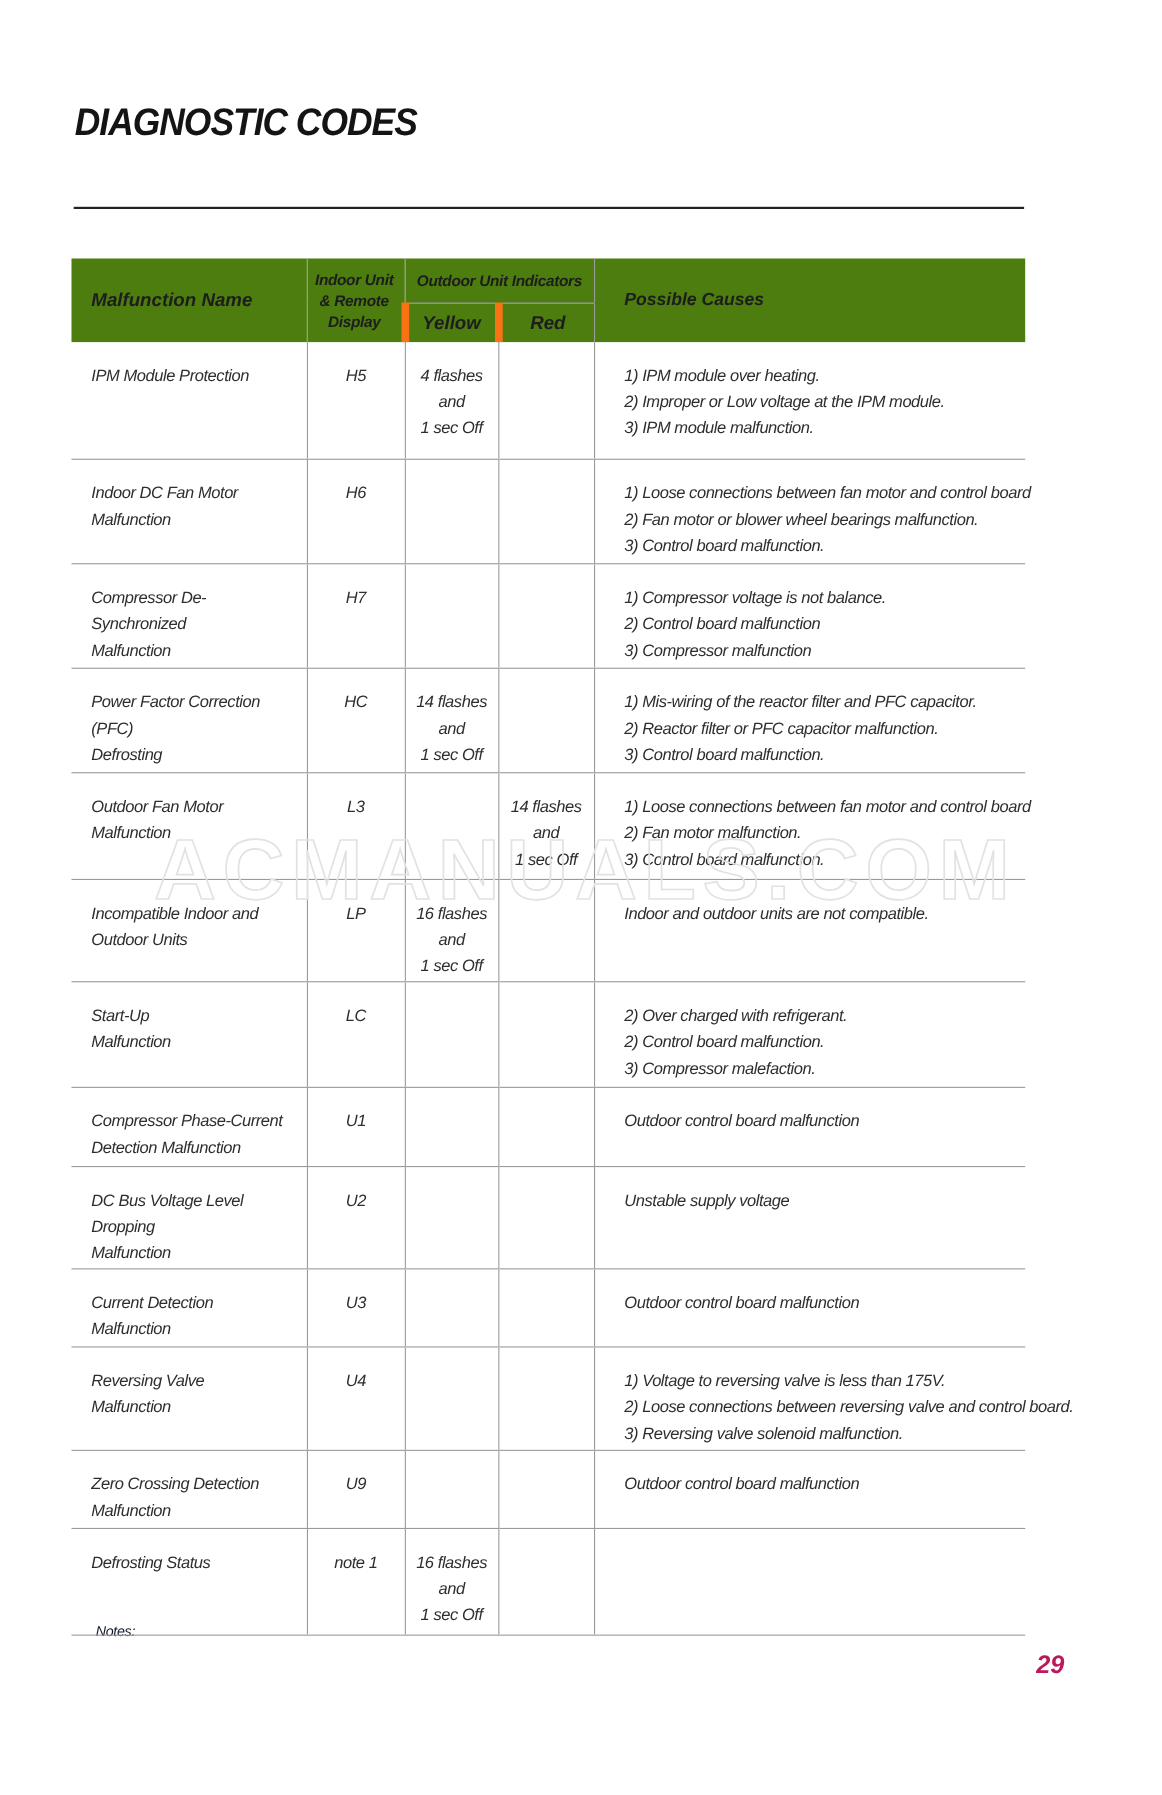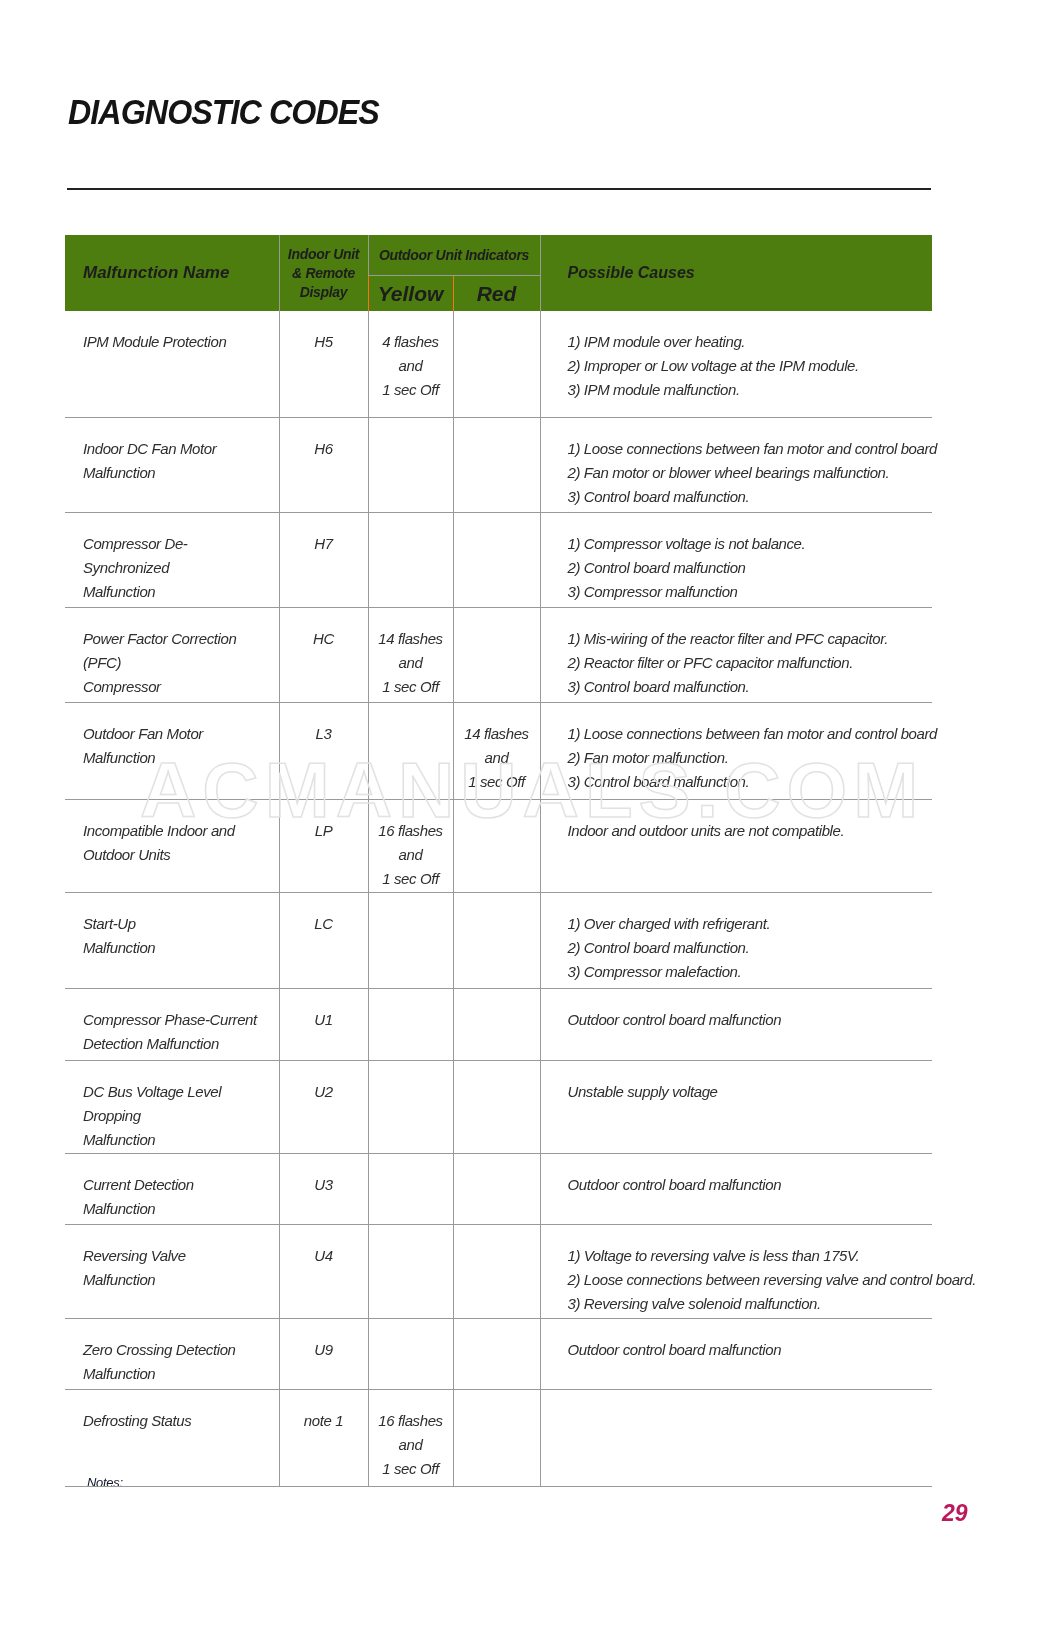--- a/index.html
+++ b/index.html
@@ -9,21 +9,21 @@
            font-style: italic; letter-spacing: -1px; color: #141414; transform: scaleX(0.92); transform-origin: left; }
   .rule { position: absolute; left: 67px; top: 188px; width: 864px; height: 2px; background: #222; }
   .watermark { position: absolute; left: 140px; top: 745px; font-size: 78px; font-weight: bold; letter-spacing: 6px;
                color: transparent; -webkit-text-stroke: 1.5px #e2e2e2; pointer-events: none; z-index: 2; }
   table { position: absolute; left: 65px; top: 235px; width: 867px; border-collapse: collapse; table-layout: fixed; z-index: 1; }
   col.c-name { width: 214px; } col.c-disp { width: 89px; } col.c-yel { width: 85px; } col.c-red { width: 87px; } col.c-cause { width: 392px; }
   thead th { background: #4d7c0f; font-style: italic; font-weight: bold; color: #1d1d1d; }
   th.h-name { text-align: left; padding-left: 18px; font-size: 17px; height: 72px; }
   th.h-disp { font-size: 14px; line-height: 19px; border-left: 1px solid #9a9a9a; padding: 4px 0; letter-spacing: -0.3px; }
   th.h-out { font-size: 14px; height: 38px; border-left: 1px solid #9a9a9a; border-bottom: 1px solid #9a9a9a; letter-spacing: -0.3px; }
-  th.h-sub { font-size: 21px; height: 33px; border-left: 1px solid #f97316; }
+  th.h-sub { font-size: 17px; height: 33px; border-left: 7px solid #f97316; }
   th.h-cause { text-align: left; padding-left: 27px; font-size: 16px; border-left: 1px solid #9a9a9a; }
   tbody td { vertical-align: top; font-style: italic; font-size: 15px; line-height: 24px; color: #2e2e2e;
              border-bottom: 1px solid #9a9a9a; padding-top: 19px; letter-spacing: -0.4px; }
   tbody td + td { border-left: 1px solid #9a9a9a; }
   td.name { padding-left: 18px; padding-right: 6px; }
   td.disp, td.yel, td.red { text-align: center; }
   td.cause { padding-left: 27px; white-space: nowrap; }
   .line { display: block; }
   .notes { position: absolute; left: 87px; top: 1474px; font-style: italic; font-size: 13px; line-height: 17px; color: #0f172a; letter-spacing: -0.3px; }
   .notes .lbl { position: absolute; left: 0; top: 0; }
@@ -102,21 +102,21 @@
         <td class="red"></td>
         <td class="cause">
           <span class="line">1) Compressor voltage is not balance.</span>
           <span class="line">2) Control board malfunction</span>
           <span class="line">3)  Compressor malfunction</span>
         </td>
       </tr>
       <tr style="height: 95px;">
         <td class="name">
           <span class="line">Power Factor Correction (PFC)</span>
-          <span class="line">Compressor</span>
+          <span class="line">Defrosting</span>
         </td>
         <td class="disp">HC</td>
         <td class="yel">
           <span class="line">14 flashes</span>
           <span class="line">and</span>
           <span class="line">1 sec Off</span>
         </td>
         <td class="red"></td>
         <td class="cause">
           <span class="line">1) Mis-wiring of the reactor filter and PFC capacitor.</span>
@@ -160,21 +160,21 @@
       </tr>
       <tr style="height: 96px;">
         <td class="name">
           <span class="line">Start-Up</span>
           <span class="line">Malfunction</span>
         </td>
         <td class="disp">LC</td>
         <td class="yel"></td>
         <td class="red"></td>
         <td class="cause">
-          <span class="line">1) Over charged with refrigerant.</span>
+          <span class="line">2) Over charged with refrigerant.</span>
           <span class="line">2) Control board malfunction.</span>
           <span class="line">3) Compressor malefaction.</span>
         </td>
       </tr>
       <tr style="height: 72px;">
         <td class="name">
           <span class="line">Compressor Phase-Current</span>
           <span class="line">Detection Malfunction</span>
         </td>
         <td class="disp">U1</td>

